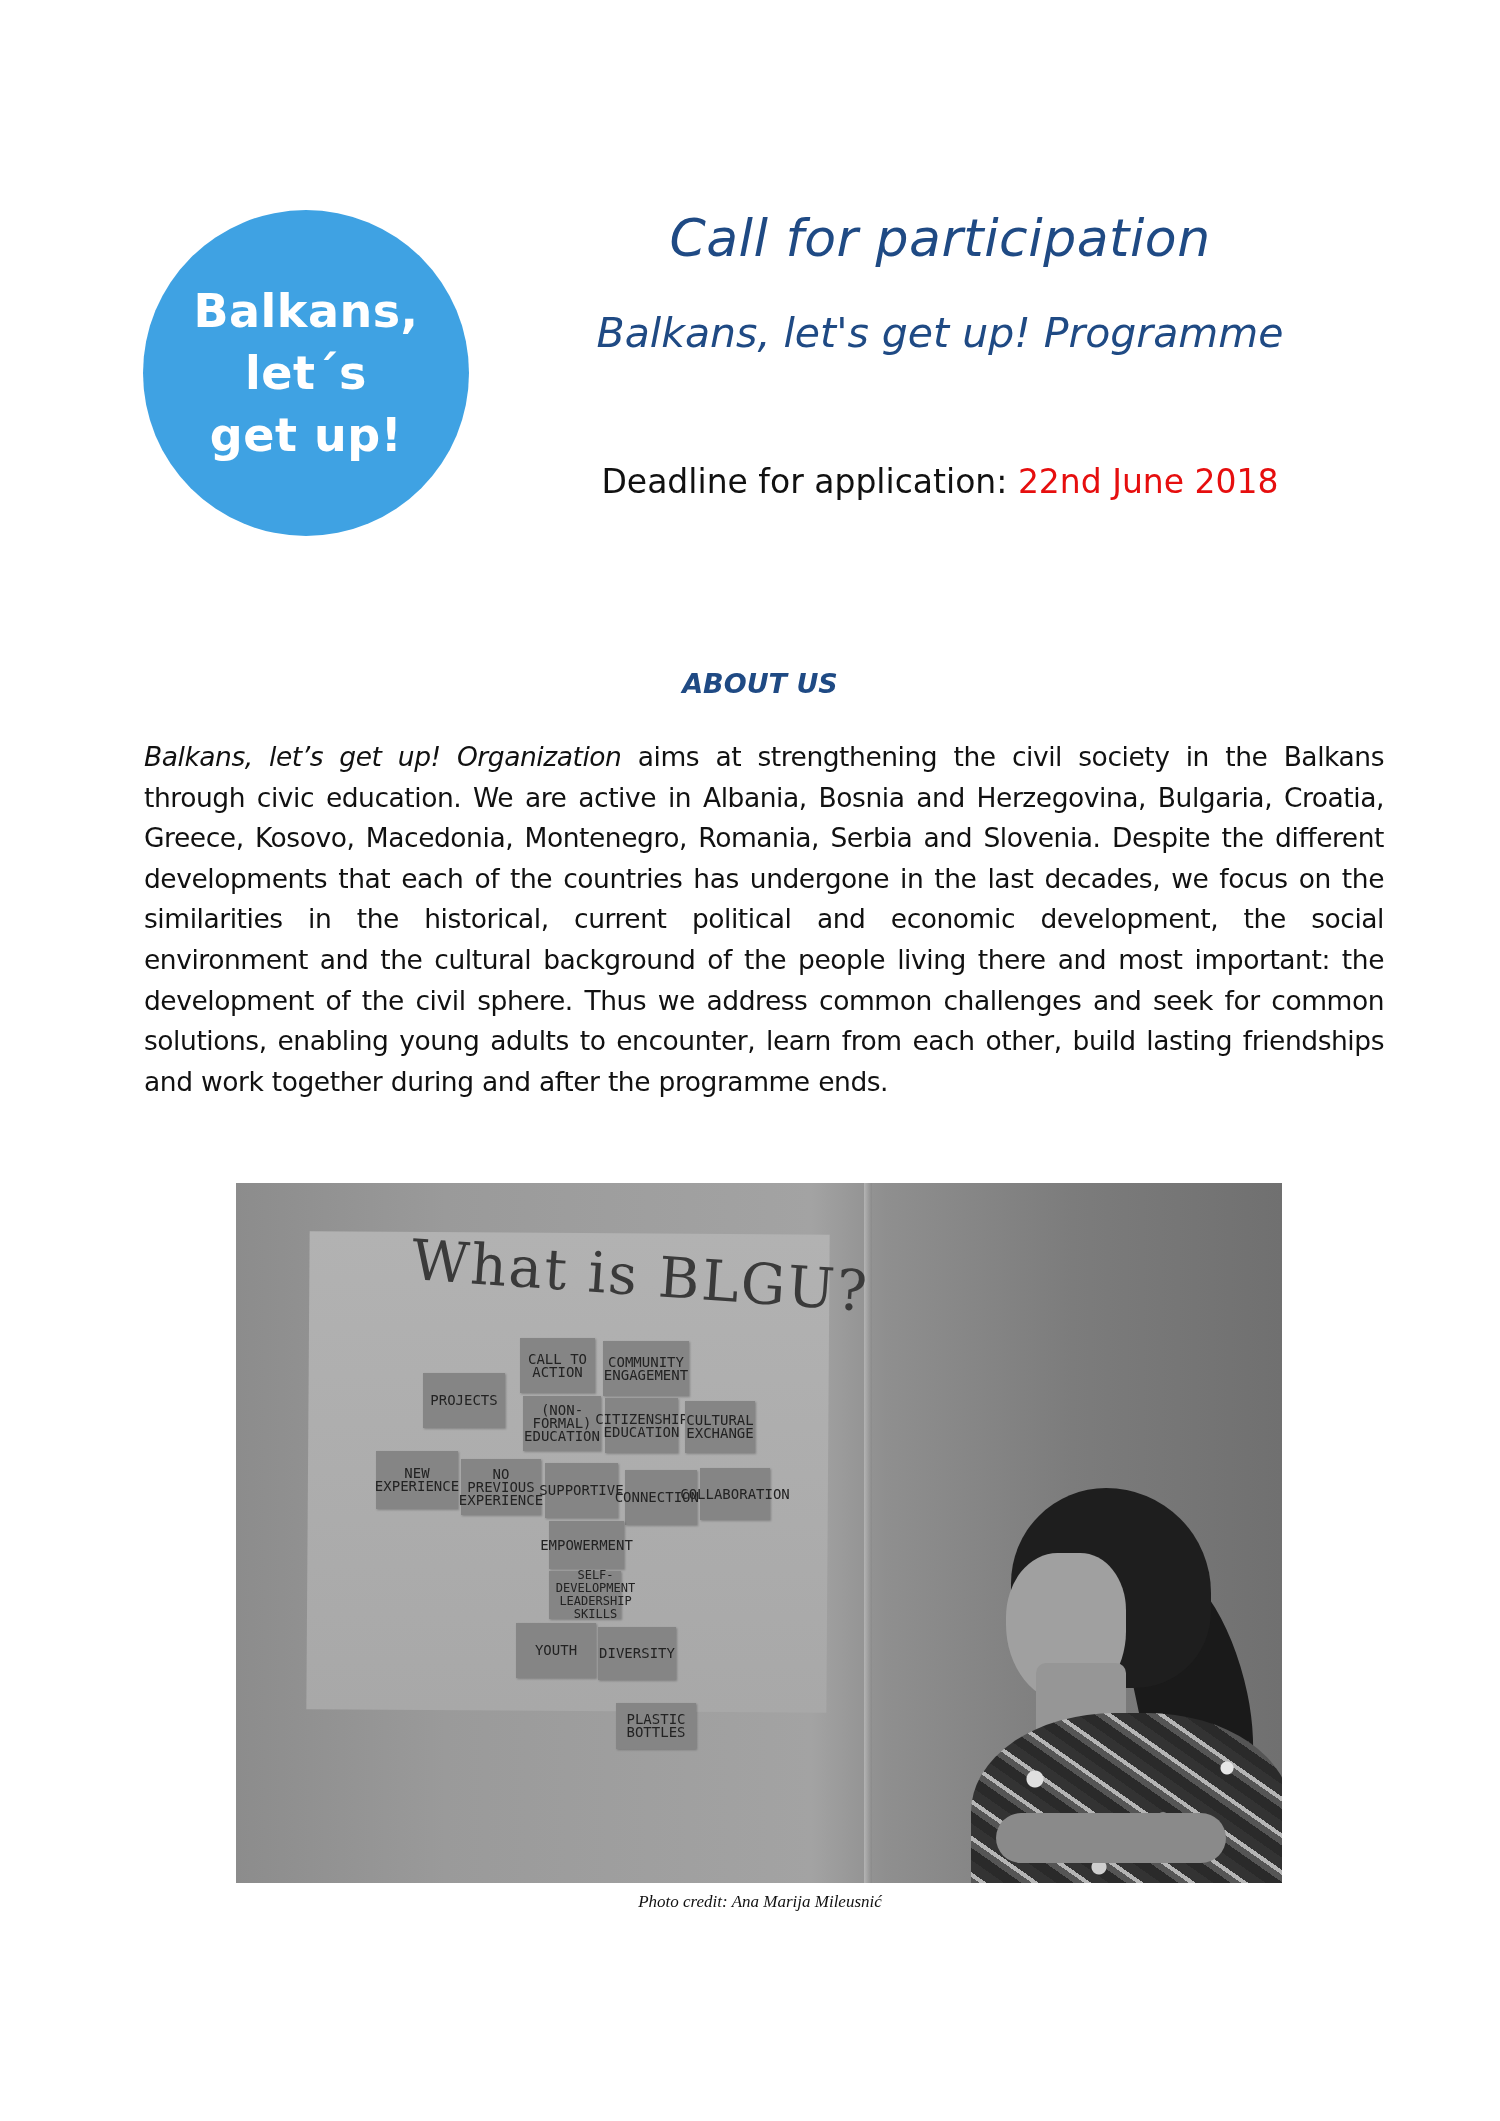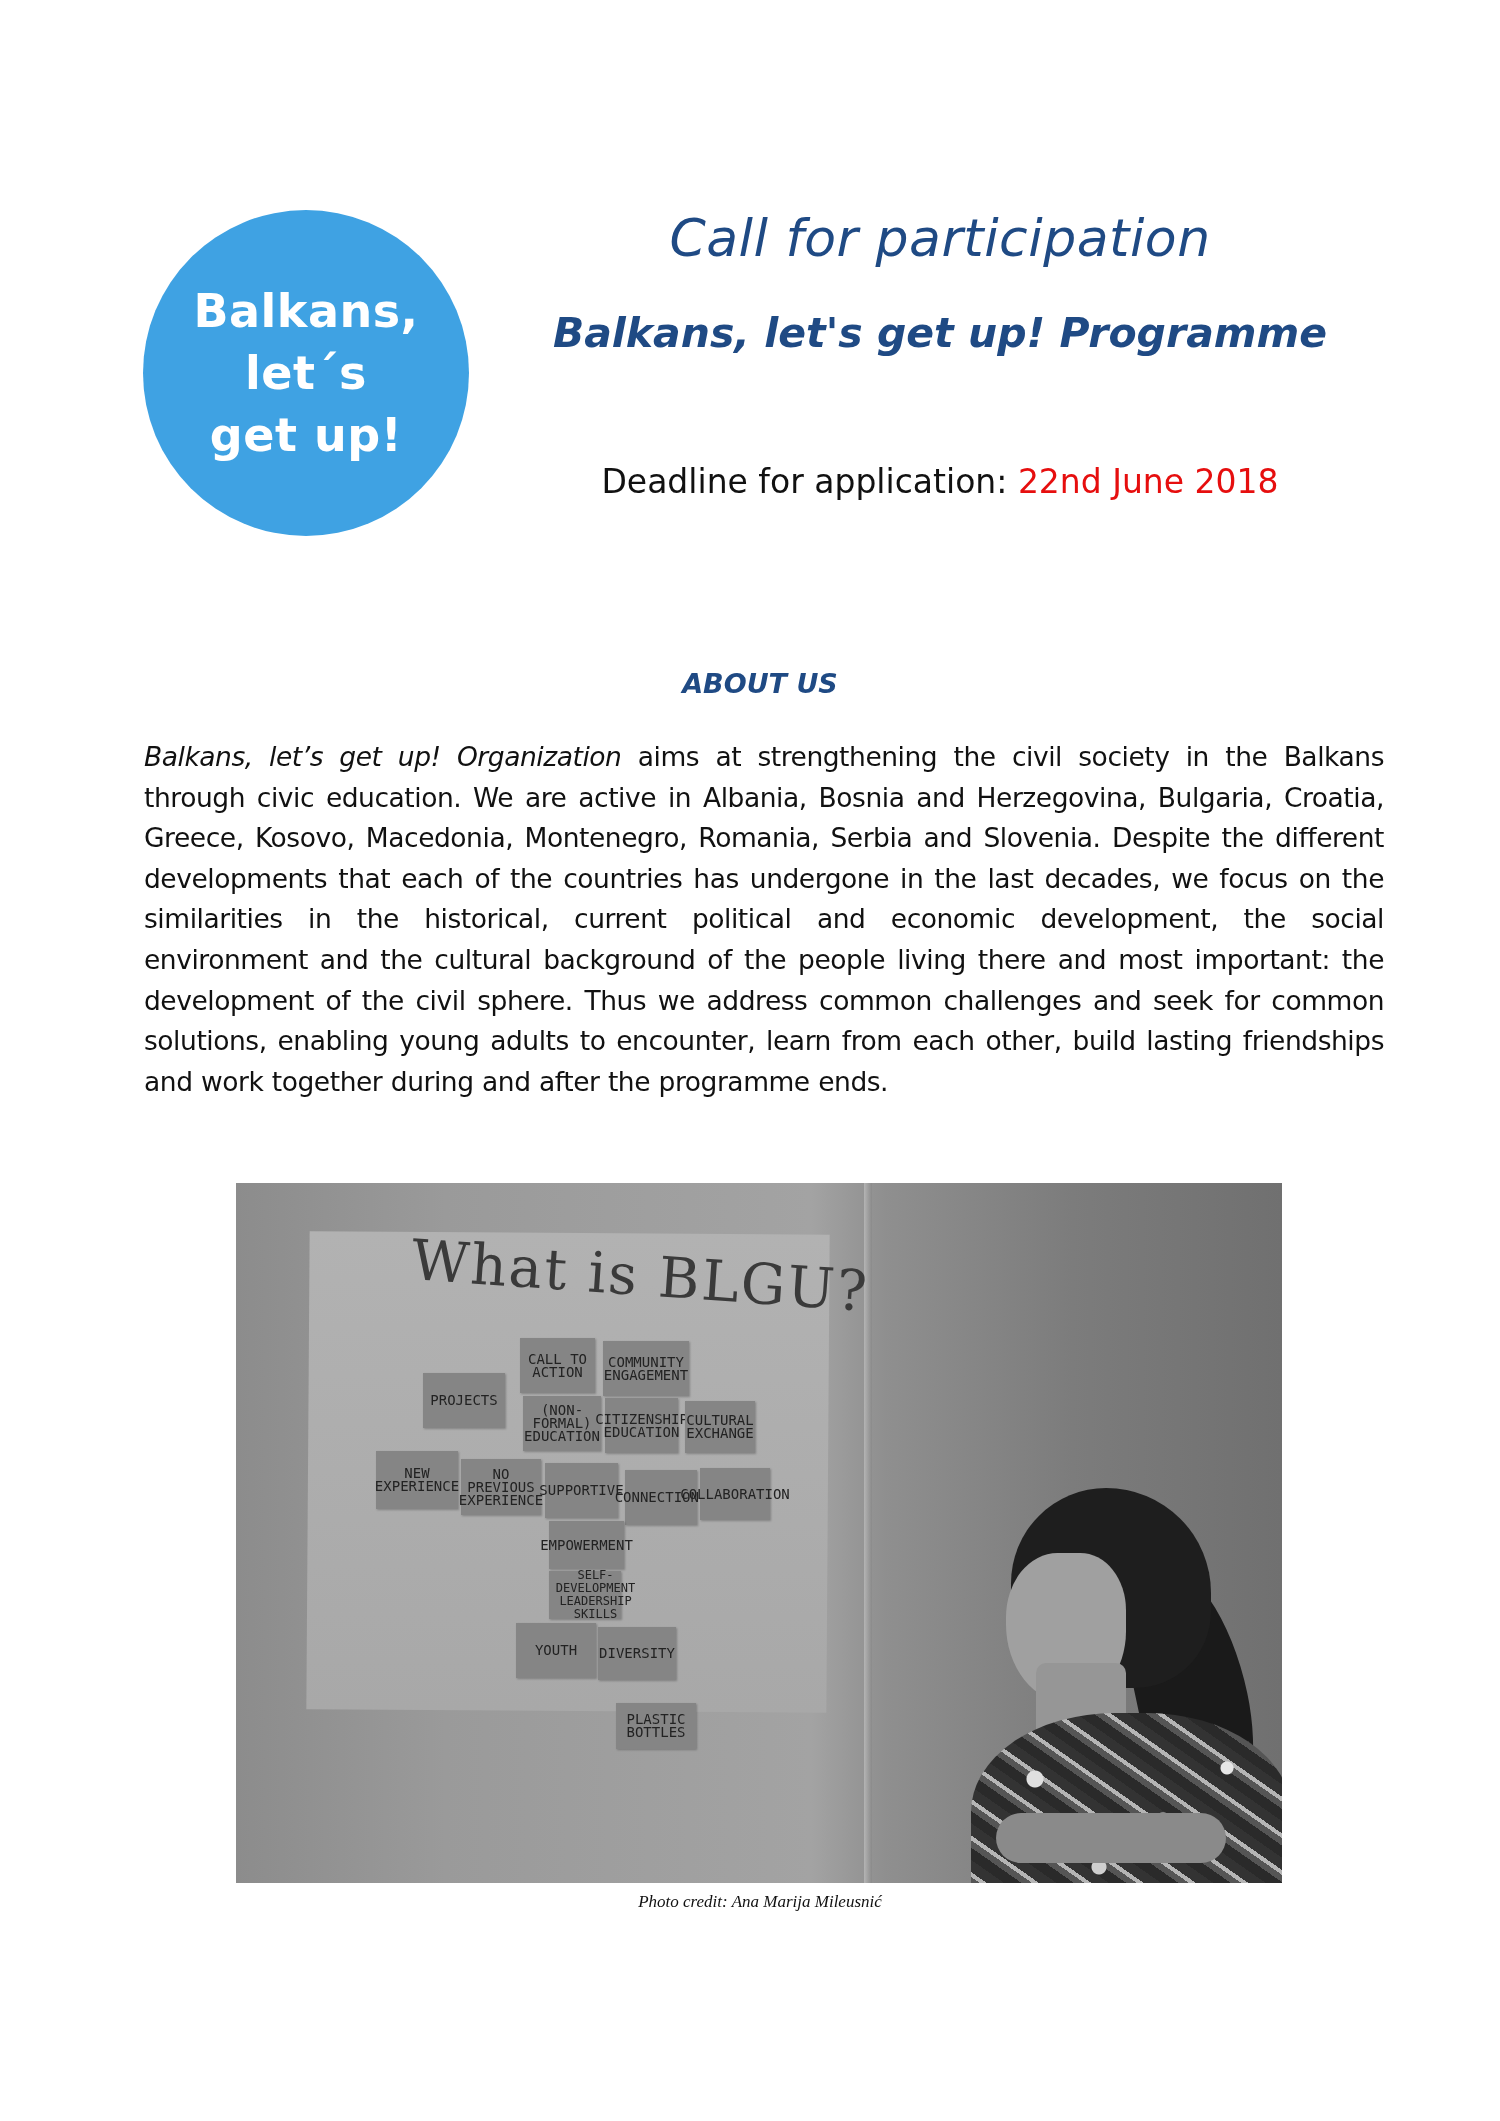--- a/index.html
+++ b/index.html
@@ -15,21 +15,21 @@
   }
   .logo span { display: block; }
 
   .title {
     position: absolute; left: 560px; top: 208px; width: 760px; text-align: center;
     font-family: "DejaVu Sans", sans-serif; font-style: italic; font-weight: normal;
     color: #1f4a84; font-size: 52px; letter-spacing: 0.5px;
   }
   .subtitle {
     position: absolute; left: 540px; top: 306px; width: 800px; text-align: center;
-    font-family: "DejaVu Sans", sans-serif; font-style: italic; font-weight: bold;
+    font-family: "DejaVu Sans", sans-serif; font-style: italic; font-weight: normal;
     color: #1f4a84; font-size: 41px; line-height: 54px;
   }
   .deadline {
     position: absolute; left: 540px; top: 462px; width: 800px; text-align: center;
     font-family: "DejaVu Sans", sans-serif; font-size: 33px; color: #111;
   }
   .deadline .date { color: #e60e0e; }
 
   .section-heading {
     position: absolute; left: 600px; top: 668px; width: 320px; text-align: center;

